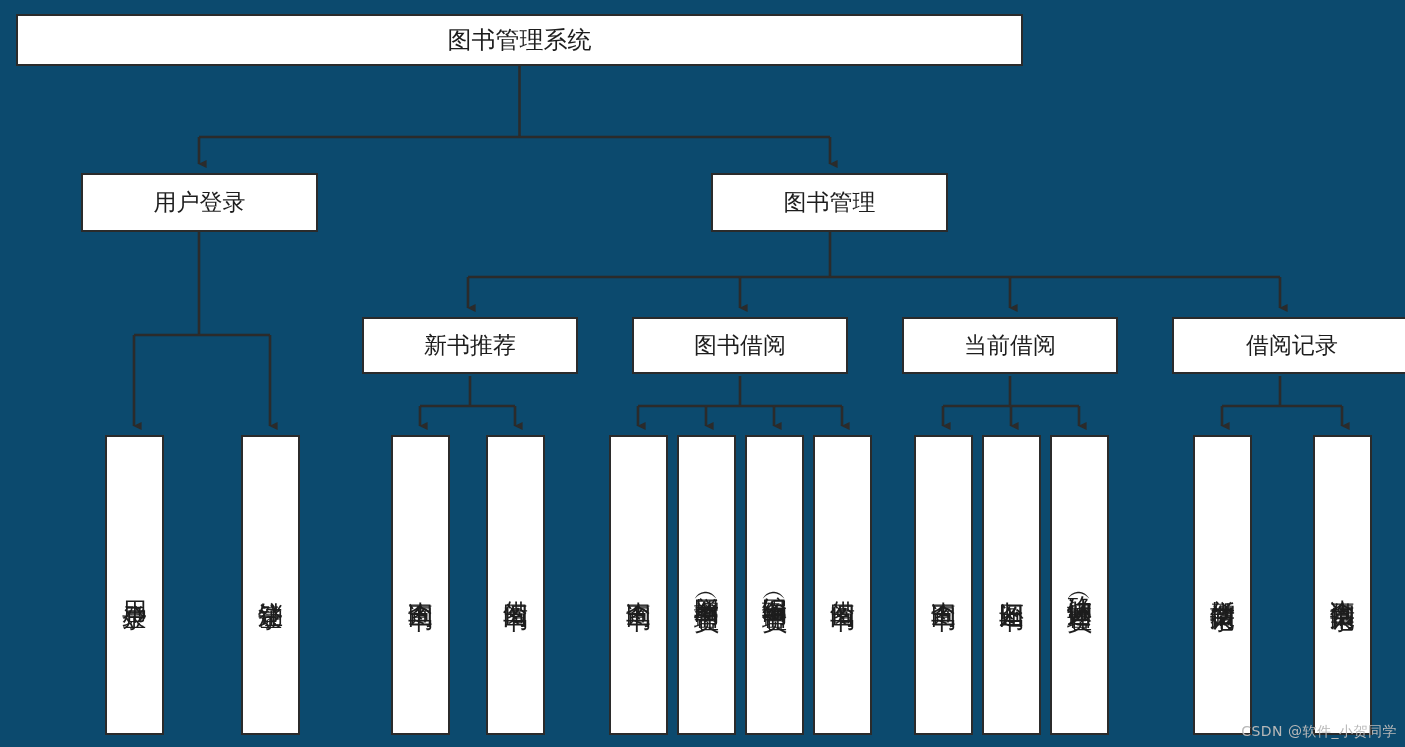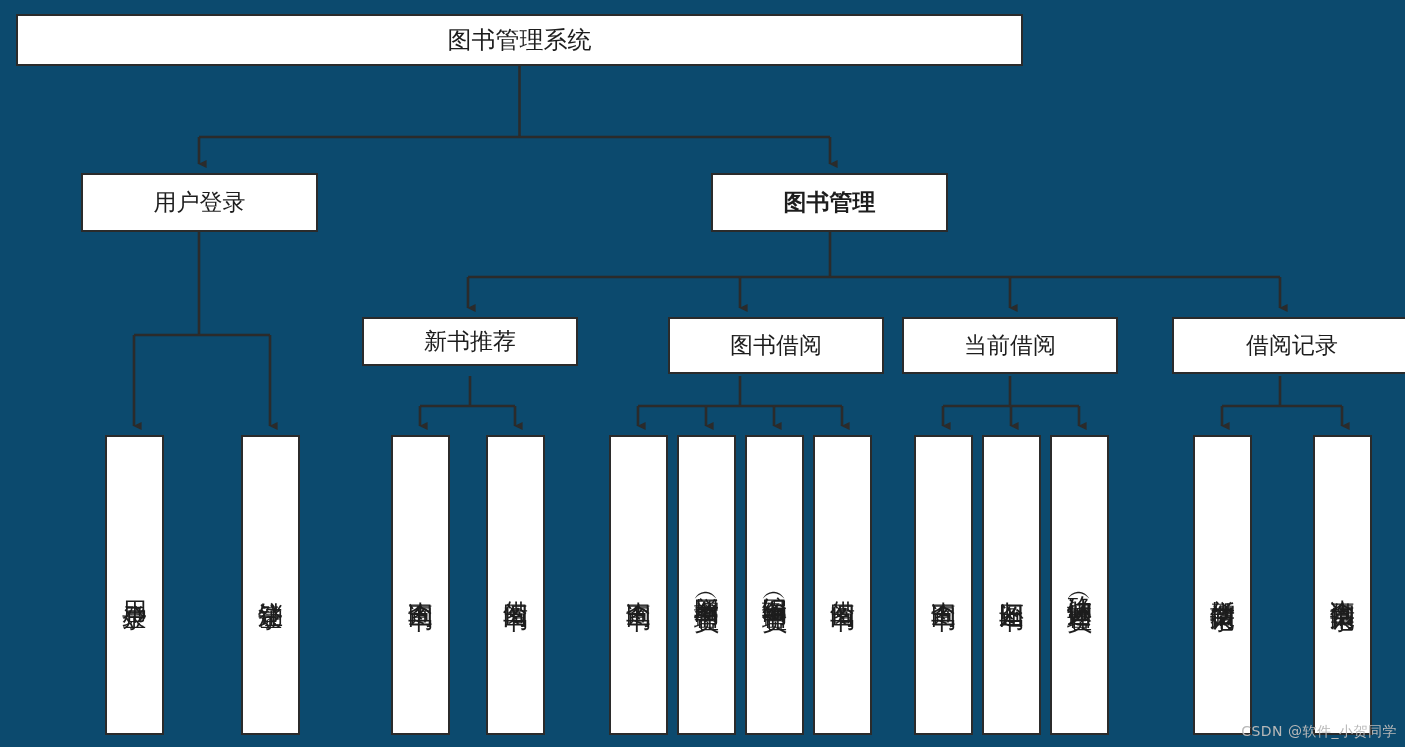--- a/index.html
+++ b/index.html
@@ -125,28 +125,28 @@
     </g>
   </svg>
 
   <div class="node root horiz" style="left:16px; top:14px; width:1007px; height:52px;">
     <span class="label">图书管理系统</span>
   </div>
 
   <div class="node horiz" style="left:81px; top:173px; width:237px; height:59px;">
     <span class="label">用户登录</span>
   </div>
-  <div class="node horiz" style="left:711px; top:173px; width:237px; height:59px;font-weight:bold;">
+  <div class="node horiz" style="left:711px; top:173px; width:237px; height:59px;">
     <span class="label">图书管理</span>
   </div>
 
-  <div class="node horiz" style="left:362px; top:317px; width:216px; height:49px;">
+  <div class="node horiz" style="left:362px; top:317px; width:216px; height:57px;">
     <span class="label">新书推荐</span>
   </div>
-  <div class="node horiz" style="left:668px; top:317px; width:216px; height:57px;">
+  <div class="node horiz" style="left:632px; top:317px; width:216px; height:57px;">
     <span class="label">图书借阅</span>
   </div>
   <div class="node horiz" style="left:902px; top:317px; width:216px; height:57px;">
     <span class="label">当前借阅</span>
   </div>
   <div class="node horiz" style="left:1172px; top:317px; width:240px; height:57px;">
     <span class="label">借阅记录</span>
   </div>
 
   <div class="node vert" style="left:105px; top:435px; width:59px; height:300px;">

